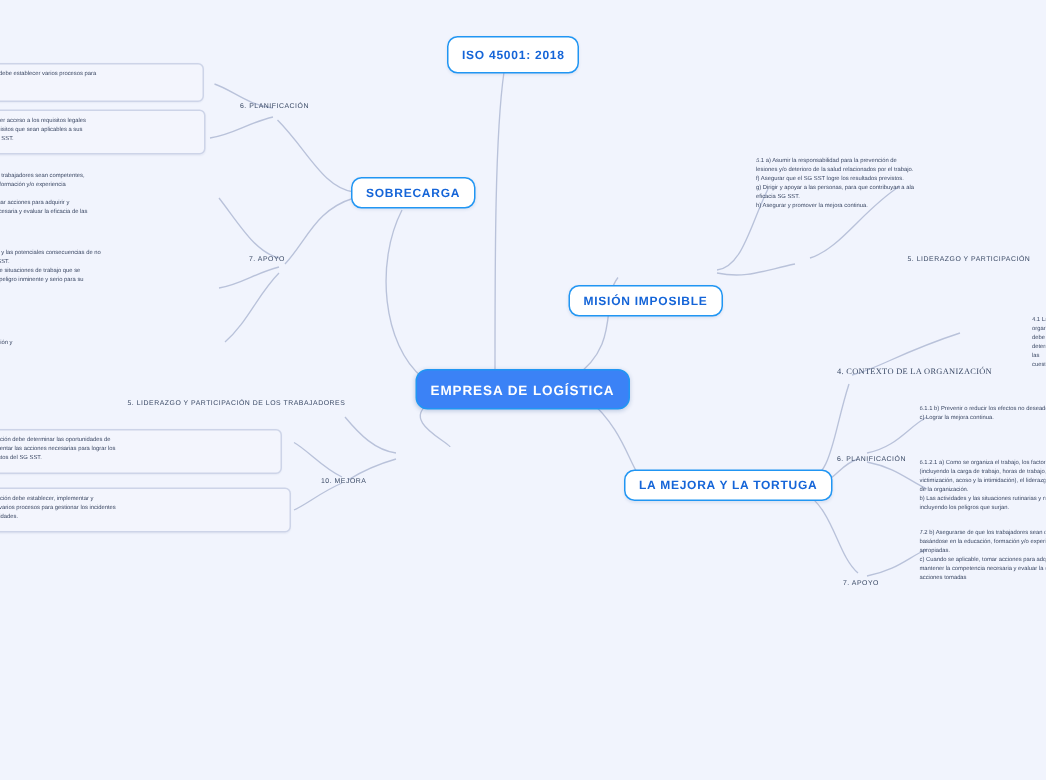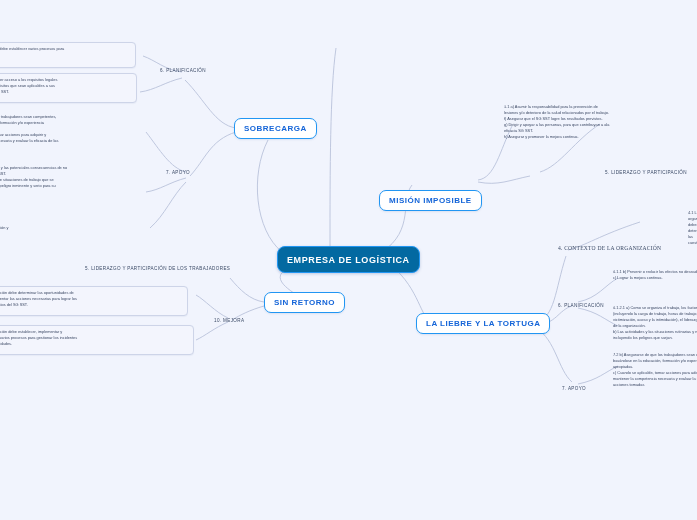--- a/index.html
+++ b/index.html
@@ -42,21 +42,21 @@
     letter-spacing: 0.5px;
     display: flex;
     align-items: center;
     justify-content: center;
     text-align: center;
     padding: 0 9px;
     white-space: nowrap;
     box-shadow: 0 1px 2px rgba(30,70,140,0.10);
   }
   .pill.root {
-    background: #0369a1;
+    background: #3b82f6;
     border-color: #2196f3;
     color: #ffffff;
     font-size: 9px;
     border-radius: 8px;
     letter-spacing: 0.6px;
     box-shadow: 0 1px 3px rgba(30,70,140,0.25);
   }
   
   .caption {
     position: absolute;
@@ -133,39 +133,39 @@
       <path d="M536 322 C 555 318, 555 290, 566 256"></path>
       <path d="M536 324 C 556 325, 558 310, 572 306"></path>
       <path d="M536 328 C 556 340, 558 370, 572 382"></path>
       <path d="M568 250 C 585 246, 600 235, 640 222"></path>
       <path d="M578 302 C 598 298, 605 285, 618 278"></path>
       <path d="M578 308 C 598 312, 605 320, 618 326"></path>
       <path d="M578 384 C 598 380, 605 372, 618 366"></path>
     </g>
   </svg>
 
+  <div class="node pill" style="left:298px; top:24px; height:25px;">
+    <span>ISO 45001: 2018</span>
+  </div>
 
   <div class="node pill root" style="left:277px; top:246px; height:27px;">
     <span>EMPRESA DE LOGÍSTICA</span>
   </div>
 
   <div class="node pill" style="left:234px; top:118px; height:21px;justify-content:center;">
     <span>SOBRECARGA</span>
   </div>
 
   <div class="node pill" style="left:379px; top:170px; height:21px;margin-top:20px;">
     <span>MISIÓN IMPOSIBLE</span>
   </div>
 
-  <div class="node pill" style="left:264px; top:292px; height:21px;">
-    <span>SIN RETORNO</span>
-  </div>
 
   <div class="node pill" style="left:416px; top:313px; height:21px;">
-    <span>LA LIEBRE Y LA TORTUGA</span>
+    <span>LA MEJORA Y LA TORTUGA</span>
   </div>
 
   <div class="caption" style="left:160px; top:68px;">6. PLANIFICACIÓN</div>
   <div class="caption" style="left:166px; top:170px;">7. APOYO</div>
   <div class="caption" style="left:85px; top:266px;">5. LIDERAZGO Y PARTICIPACIÓN DE LOS TRABAJADORES</div>
   <div class="caption" style="left:214px; top:318px;">10. MEJORA</div>
 
   <div class="detail" style="left:-44px; top:42px; width:180px; height:26px;">
     <p>6.1.1 La organización debe establecer varios procesos para</p>
     <p>identificar los peligros.</p>

